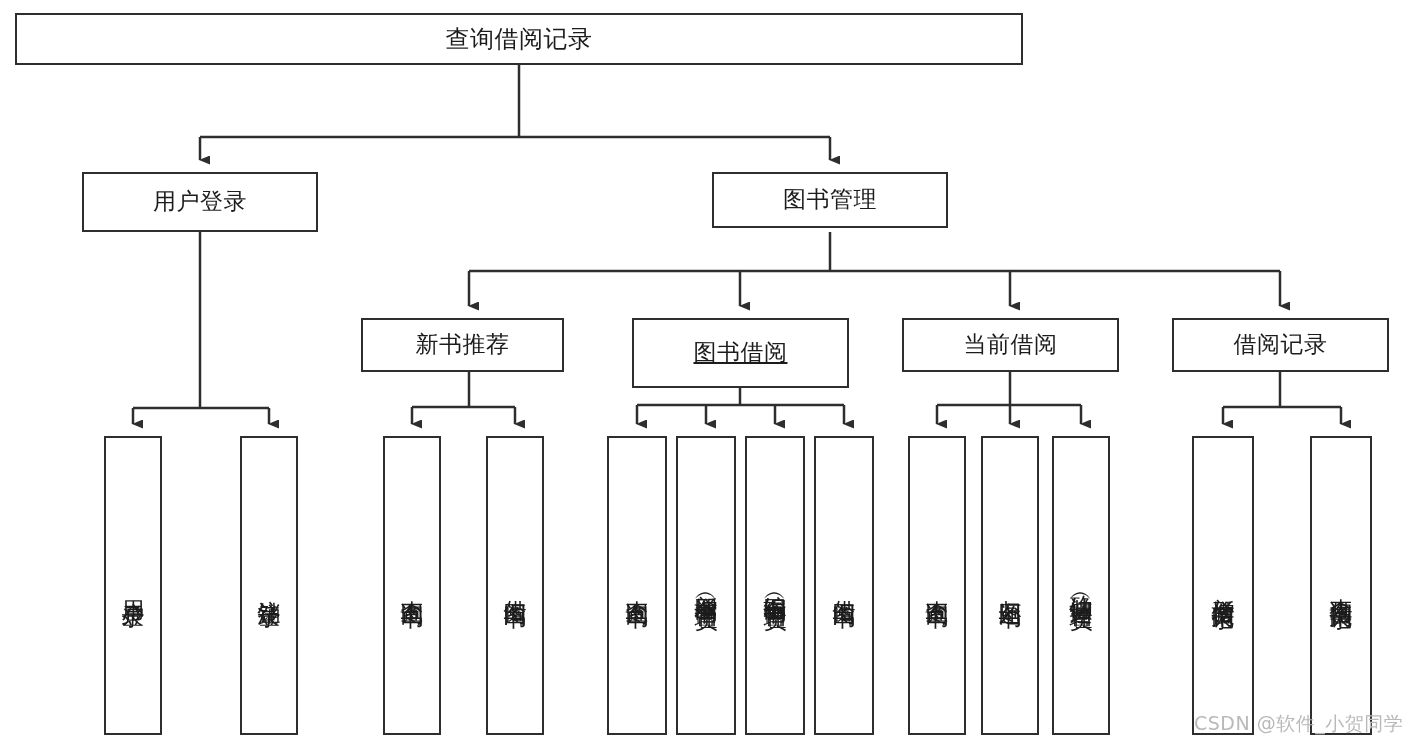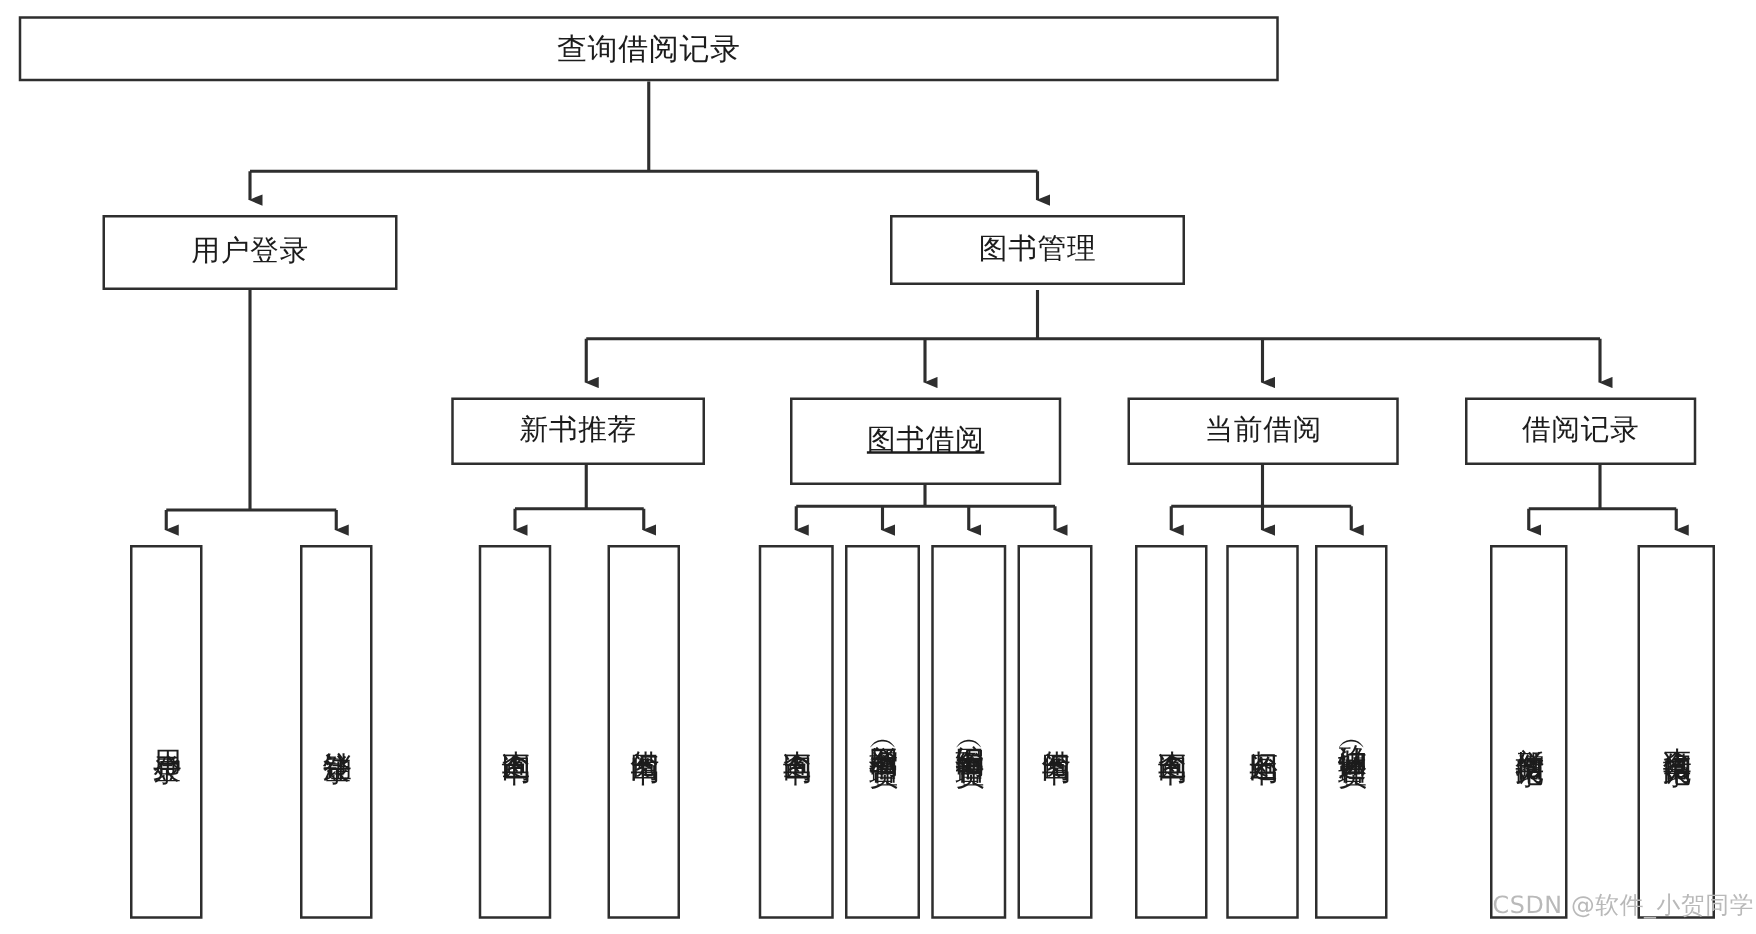--- a/index.html
+++ b/index.html
@@ -133,21 +133,21 @@
 
   <div class="node node-l2" style="left:361px; top:318px; width:203px; height:54px;">
     <span class="label">新书推荐</span>
   </div>
   <div class="node node-l2" style="left:632px; top:318px; width:217px; height:70px;text-decoration:underline;">
     <span class="label">图书借阅</span>
   </div>
   <div class="node node-l2" style="left:902px; top:318px; width:217px; height:54px;">
     <span class="label">当前借阅</span>
   </div>
-  <div class="node node-l2" style="left:1172px; top:318px; width:185px; height:54px;">
+  <div class="node node-l2" style="left:1172px; top:318px; width:217px; height:54px;">
     <span class="label">借阅记录</span>
   </div>
 
   <div class="node node-leaf" style="left:104px; top:436px; width:58px; height:299px;">
     <span class="label">用户登录</span>
   </div>
   <div class="node node-leaf" style="left:240px; top:436px; width:58px; height:299px;">
     <span class="label">注销登录</span>
   </div>
   <div class="node node-leaf" style="left:383px; top:436px; width:58px; height:299px;">

